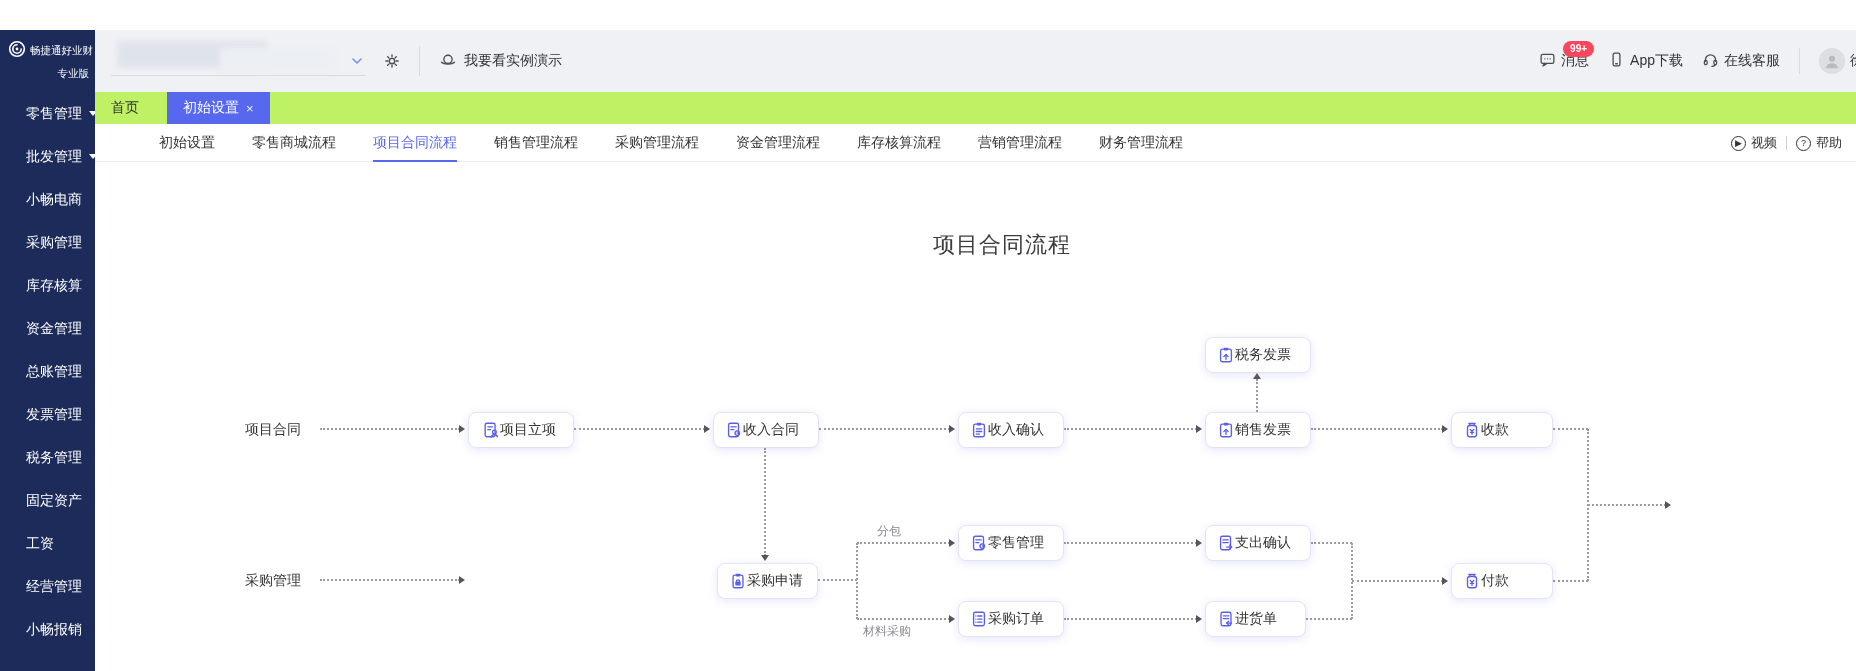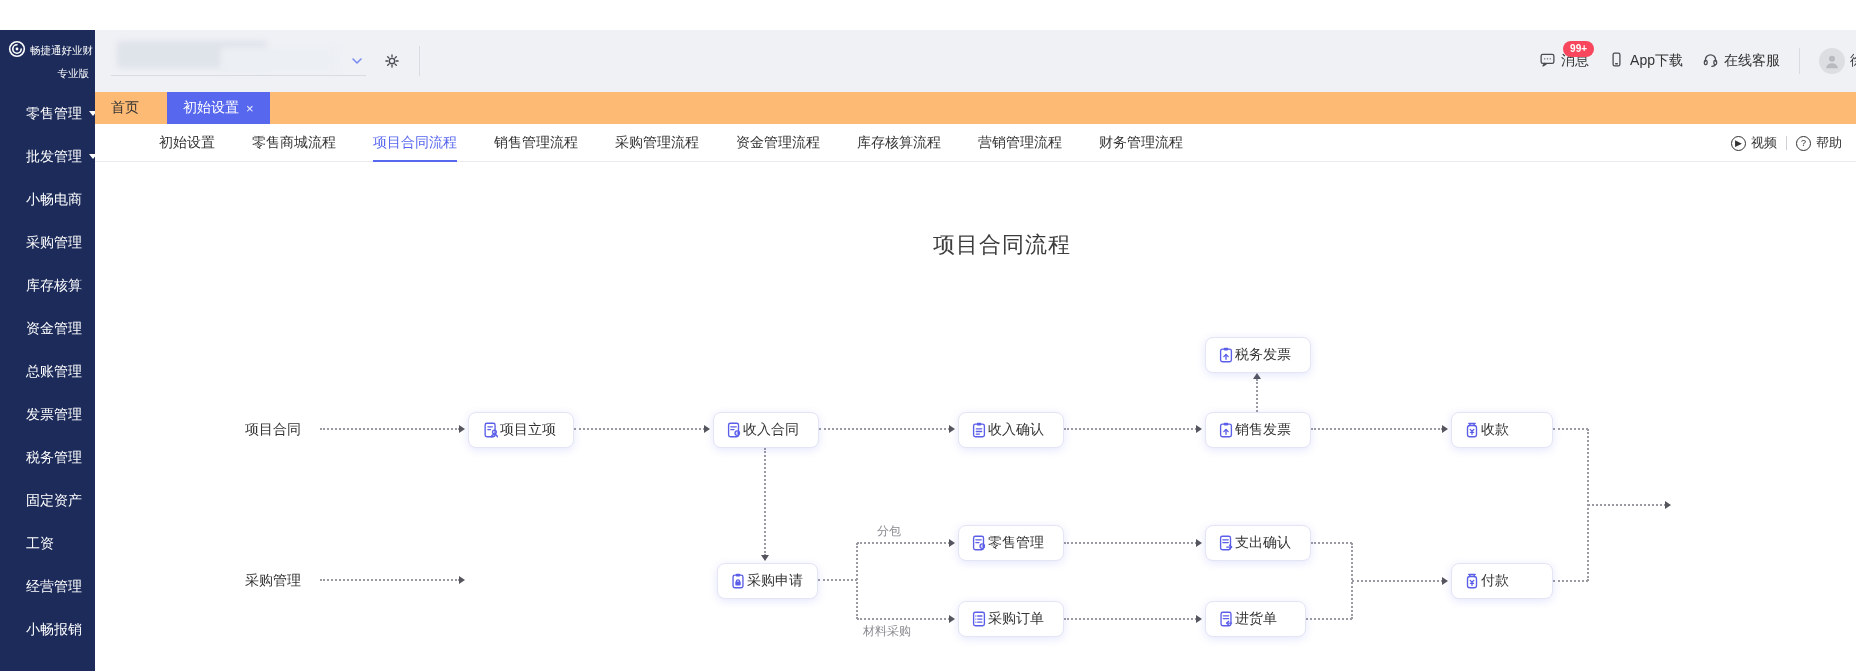--- a/index.html
+++ b/index.html
@@ -27,21 +27,21 @@
   .name-underline{position:absolute;left:16px;top:45px;width:255px;height:1px;background:#d8dbe2;}
   .tb-icon{position:absolute;top:0;height:62px;display:flex;align-items:center;cursor:pointer;}
   .tb-divider{position:absolute;top:16px;width:1px;height:30px;background:#d8dbe2;}
   .demo-link{position:absolute;left:344px;top:0;height:62px;display:flex;align-items:center;gap:7px;font-size:14px;color:#333;cursor:pointer;}
   .tb-right{position:absolute;right:-22px;top:0;height:62px;display:flex;align-items:center;gap:19px;font-size:14px;color:#333;}
   .tb-item{display:flex;align-items:center;gap:5px;position:relative;cursor:pointer;white-space:nowrap;}
   .badge{position:absolute;top:-10px;left:24px;background:#f8465c;color:#fff;font-size:10px;line-height:1;padding:3px 7px;border-radius:9px;font-weight:bold;}
   .avatar{width:26px;height:26px;border-radius:50%;background:#dcdee2;display:flex;align-items:center;justify-content:center;overflow:hidden;}
 
   
-  .tabstrip{position:absolute;left:95px;top:92px;width:1761px;height:32px;background:#fdba74;display:flex;align-items:stretch;}
+  .tabstrip{position:absolute;left:95px;top:92px;width:1761px;height:32px;background:#bef264;display:flex;align-items:stretch;}
   .tab{display:flex;align-items:center;padding:0 16px;font-size:14px;color:#333;cursor:pointer;}
   .tab.active{background:#5767ee;color:#fff;margin-left:12px;}
   .tab-close{margin-left:7px;font-size:13px;opacity:.9;cursor:pointer;}
 
   
   .content{position:absolute;left:95px;top:124px;width:1761px;height:547px;background:#fff;}
   .subtabs{position:relative;height:38px;border-bottom:1px solid #eaeaf1;display:flex;align-items:center;padding-left:64px;gap:37px;box-sizing:border-box;}
   .subtab{font-size:14px;color:#333;cursor:pointer;position:relative;height:38px;display:flex;align-items:center;white-space:nowrap;}
   .subtab.active{color:#5767ee;}
   .subtab.active::after{content:"";position:absolute;left:0;right:0;bottom:0;height:2px;background:#5767ee;}
@@ -139,20 +139,29 @@
           <path d="M5 7.5l5 5 5-5"></path>
         </svg>
     </div>
     <div class="tb-icon" style="left:288px;">
       <svg width="18" height="18" viewBox="0 0 20 20" fill="none" stroke="#4a4a52" stroke-width="1.5" stroke-linecap="round">
         <circle cx="10" cy="10" r="3"></circle>
           <path d="M10 3.2v2.2M10 14.6v2.2M3.2 10h2.2M14.6 10h2.2M5.2 5.2l1.6 1.6M13.2 13.2l1.6 1.6M14.8 5.2l-1.6 1.6M6.8 13.2l-1.6 1.6"></path>
       </svg>
     </div>
     <div class="tb-divider" style="left:324px;"></div>
+    <div class="demo-link">
+      <span>
+        <svg width="18" height="18" viewBox="0 0 20 20" fill="none" stroke="#4a4a52" stroke-width="1.5" stroke-linecap="round">
+            <circle cx="10" cy="9.3" r="4.6"></circle>
+            <path d="M2.8 12.6c2.6 2.6 11.8 2.6 14.4 0"></path>
+          </svg>
+      </span>
+      <span>我要看实例演示</span>
+    </div>
     <div class="tb-right">
       <div class="tb-item">
         <span>
           <svg width="17" height="17" viewBox="0 0 20 20" fill="none" stroke="#4a4a52" stroke-width="1.5" stroke-linecap="round" stroke-linejoin="round">
             <rect x="2.5" y="4" width="15" height="10.5" rx="2"></rect>
               <path d="M6.5 14.5l-1.8 3 3.6-2"></path>
               <circle cx="6.8" cy="9.2" r="0.8" fill="#4a4a52" stroke="none"></circle>
               <circle cx="10" cy="9.2" r="0.8" fill="#4a4a52" stroke="none"></circle>
               <circle cx="13.2" cy="9.2" r="0.8" fill="#4a4a52" stroke="none"></circle>
           </svg>

